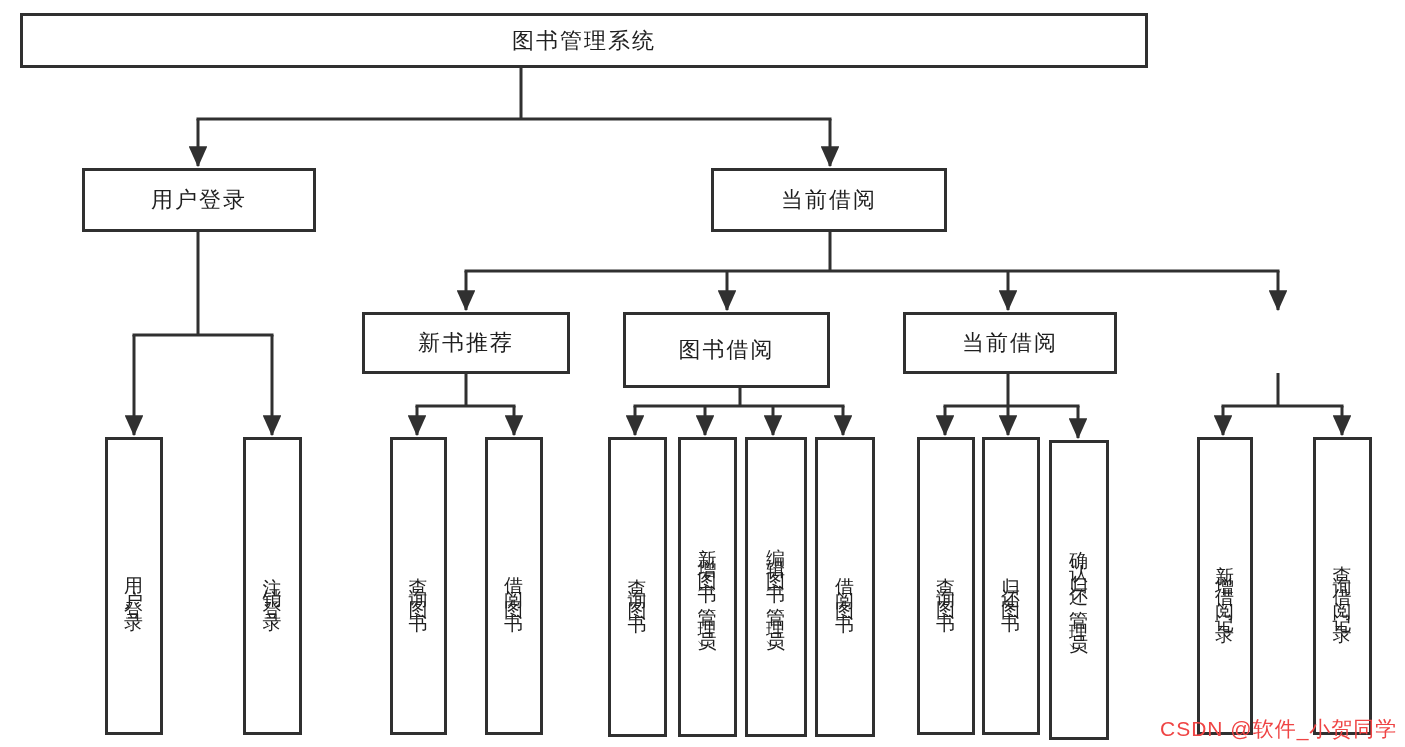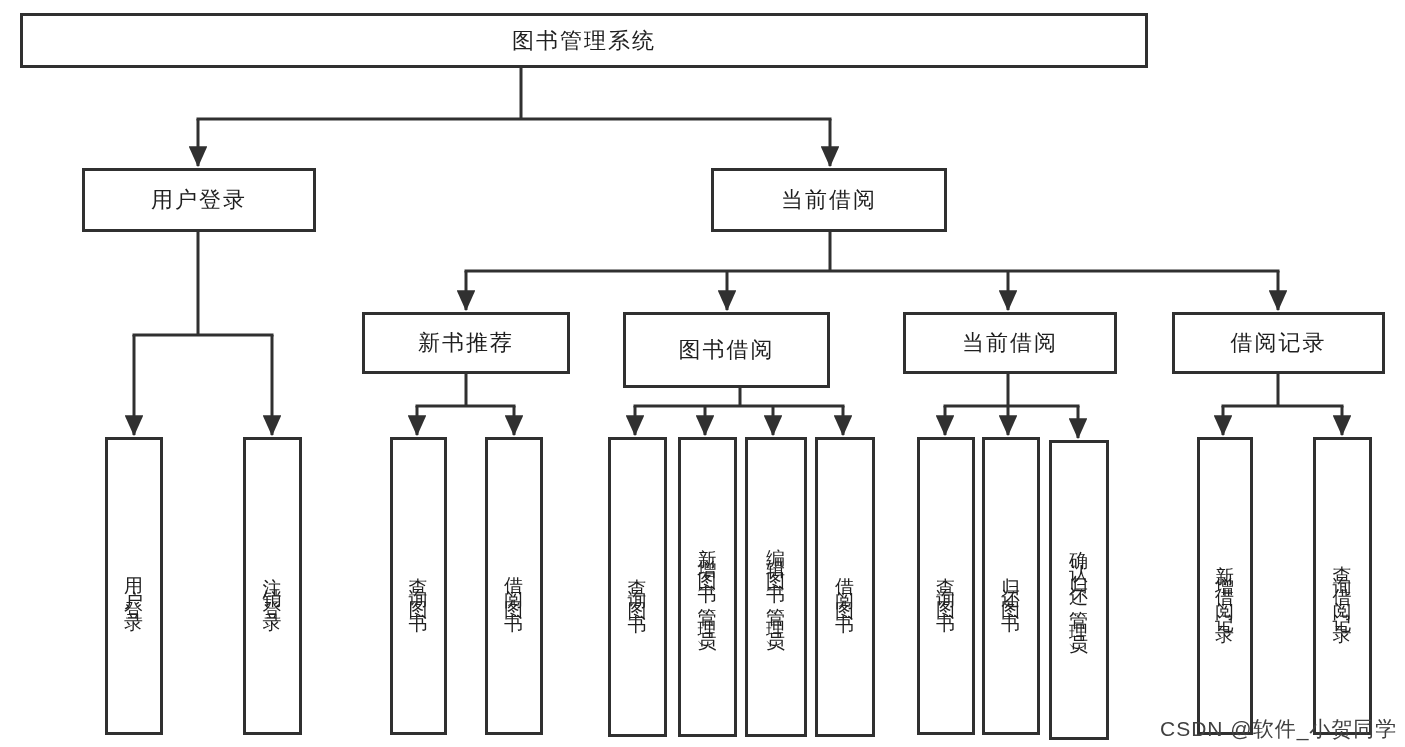--- a/index.html
+++ b/index.html
@@ -39,21 +39,21 @@
     font-size: 19px;
     letter-spacing: 12px;
     line-height: 1;
   }
   .watermark {
     position: absolute;
     left: 1160px;
     top: 715px;
     font-size: 21px;
     letter-spacing: 1px;
-    color: #404040;
+    color: #ef4444;
     white-space: nowrap;
     z-index: 5;
   }
 </style>
 </head>
 <body>
 
 <div class="canvas">
 
   <svg class="connectors" viewBox="0 0 1405 747" xmlns="http://www.w3.org/2000/svg">
@@ -96,21 +96,20 @@
   </svg>
 
   <div class="box h-box" style="left:20px; top:13px; width:1128px; height:55px;">图书管理系统</div>
 
   <div class="box h-box" style="left:82px; top:168px; width:234px; height:64px;">用户登录</div>
   <div class="box h-box" style="left:711px; top:168px; width:236px; height:64px;">当前借阅</div>
 
   <div class="box h-box" style="left:362px; top:312px; width:208px; height:62px;">新书推荐</div>
   <div class="box h-box" style="left:623px; top:312px; width:207px; height:76px;">图书借阅</div>
   <div class="box h-box" style="left:903px; top:312px; width:214px; height:62px;">当前借阅</div>
-  <div class="box h-box" style="left:1172px; top:312px; width:213px; height:62px;">借阅记录</div>
 
   <div class="box v-box" style="left:105px; top:437px; width:58px; height:298px;">用户登录</div>
   <div class="box v-box" style="left:243px; top:437px; width:59px; height:298px;">注销登录</div>
 
   <div class="box v-box" style="left:390px; top:437px; width:57px; height:298px;">查询图书</div>
   <div class="box v-box" style="left:485px; top:437px; width:58px; height:298px;">借阅图书</div>
 
   <div class="box v-box" style="left:608px; top:437px; width:59px; height:300px;">查询图书</div>
   <div class="box v-box" style="left:678px; top:437px; width:59px; height:300px;">新增图书（管理员）</div>
   <div class="box v-box" style="left:745px; top:437px; width:62px; height:300px;">编辑图书（管理员）</div>

